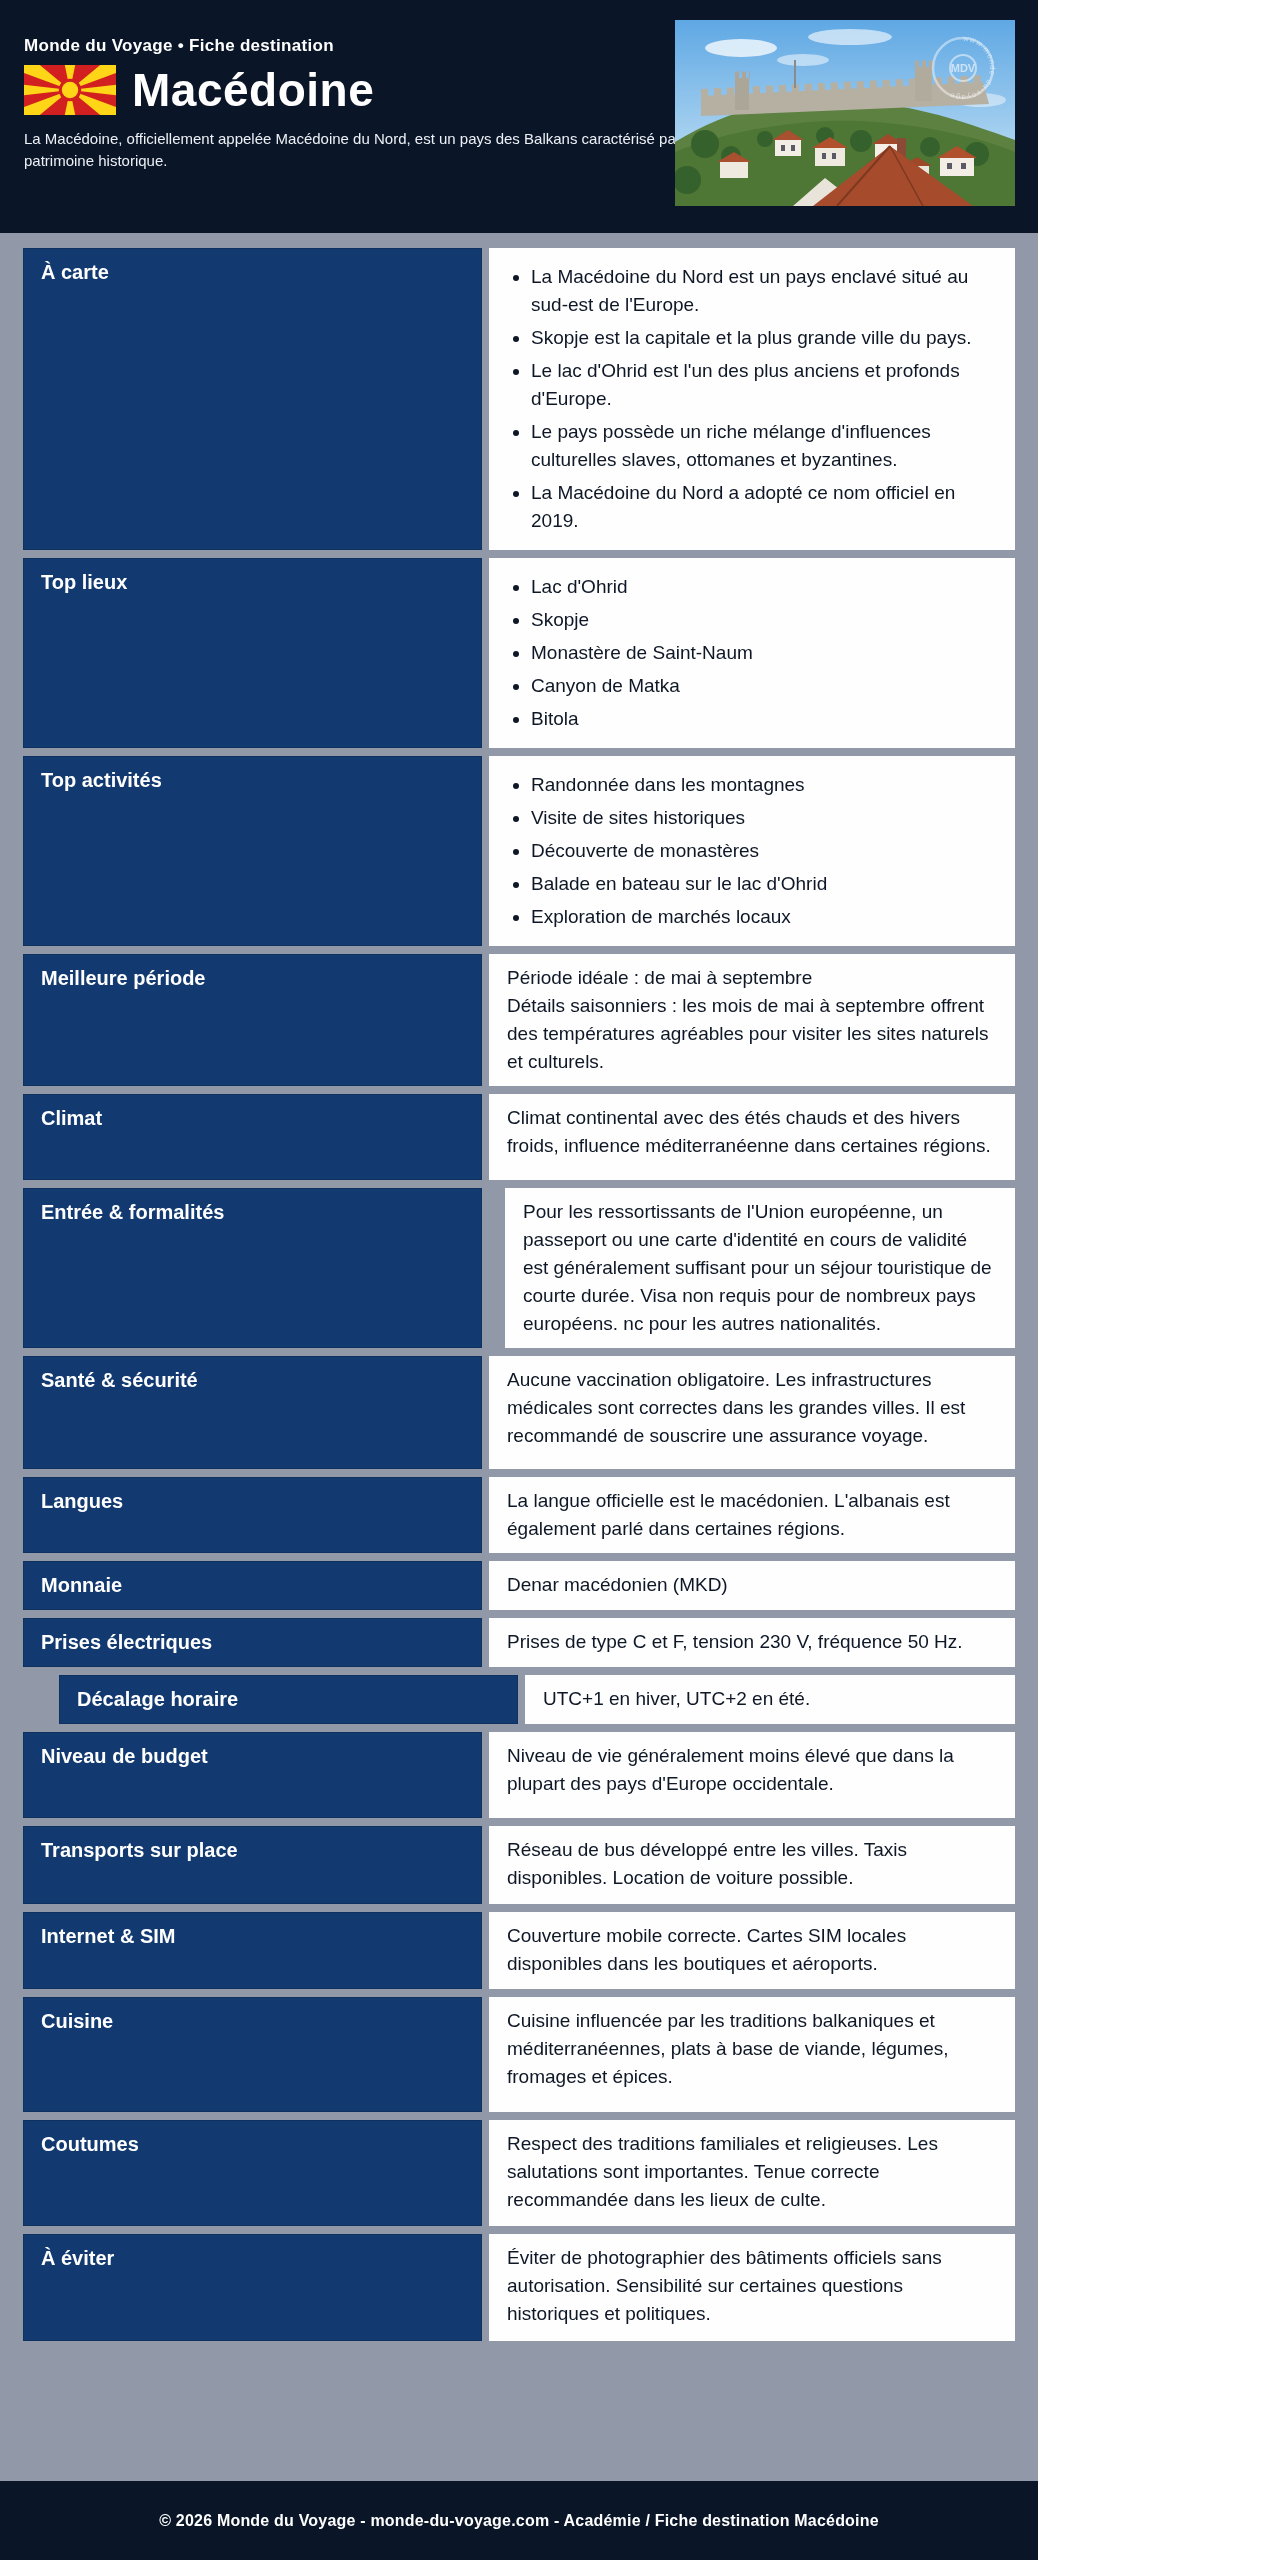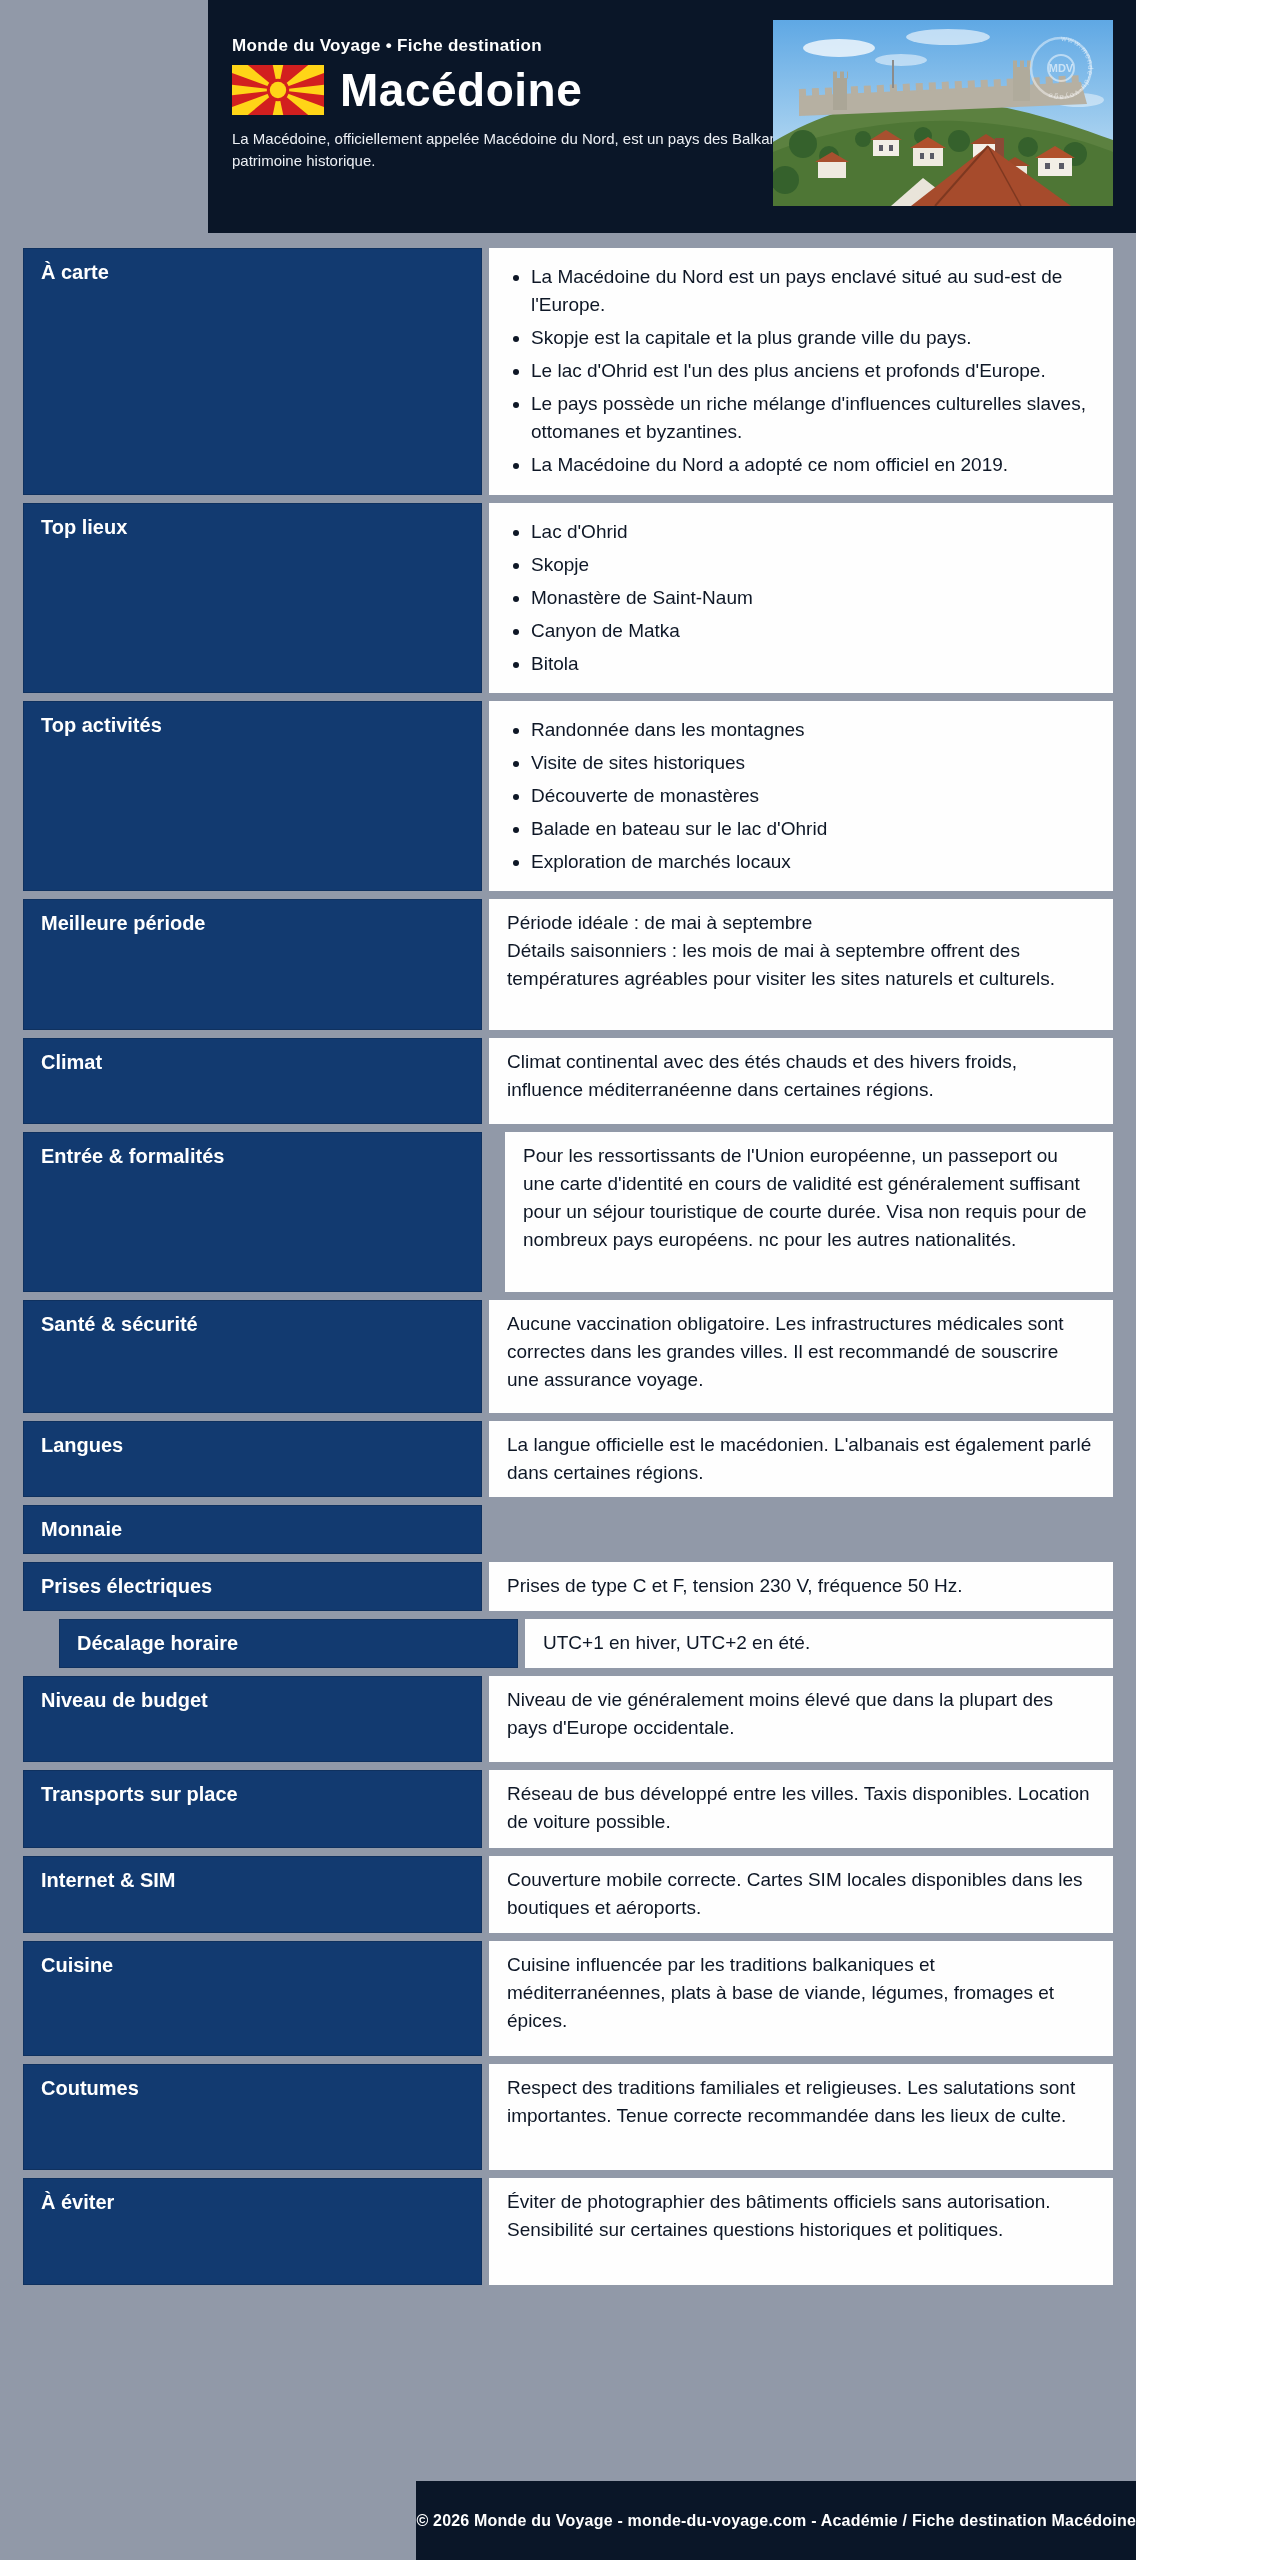--- a/index.html
+++ b/index.html
@@ -6,21 +6,21 @@
     --header_bg:#0A1628;
     --label_bg:#123A70;
     --page_bg:#9199A8;
     --content_bg:#FEFEFE;
     --content_text:#0E1726;
     --header_text:#FFFFFF;
   }
   *{box-sizing:border-box;margin:0;padding:0;}
   html,body{width:1280px;margin:0;}
   body{font-family:"Liberation Sans","DejaVu Sans",sans-serif;}
-  .page{width:1136px;height:2560px;display:flex;flex-direction:column;overflow:hidden;background:var(--page_bg,#9199A8);align-items:flex-end;}
+  .page{width:1038px;height:2560px;display:flex;flex-direction:column;overflow:hidden;background:var(--page_bg,#9199A8);}
 
   
   header{position:relative;height:233px;flex:0 0 auto;background:var(--header_bg,#0A1628);color:var(--header_text,#fff);padding:0 24px;}
   .brand{margin-top:36px;font-size:17px;font-weight:bold;letter-spacing:.3px;}
   .title-row{display:flex;align-items:center;margin-top:9px;gap:16px;}
   .flag{width:92px;height:50px;flex:0 0 auto;display:block;}
   .flag svg{display:block;width:100%;height:100%;}
   h1{font-size:46px;font-weight:bold;letter-spacing:.5px;line-height:1;}
   .desc{margin-top:13px;font-size:15px;line-height:1.45;max-width:880px;color:#EDF0F5;}
   .photo{position:absolute;top:20px;right:23px;width:340px;height:186px;overflow:hidden;background:#7eb4e2;}
@@ -231,20 +231,23 @@
           </div>
         </div>
         <div class="row">
           <div class="cell label-cell">Langues</div>
           <div class="cell content-cell">
             <p class="text">La langue officielle est le macédonien. L'albanais est également parlé dans certaines régions.</p>
           </div>
         </div>
         <div class="row">
           <div class="cell label-cell">Monnaie</div>
+          <div class="cell content-cell">
+            <p class="text">Denar macédonien (MKD)</p>
+          </div>
         </div>
         <div class="row">
           <div class="cell label-cell">Prises électriques</div>
           <div class="cell content-cell">
             <p class="text">Prises de type C et F, tension 230 V, fréquence 50 Hz.</p>
           </div>
         </div>
         <div class="row">
           <div class="cell label-cell">Décalage horaire</div>
           <div class="cell content-cell">

